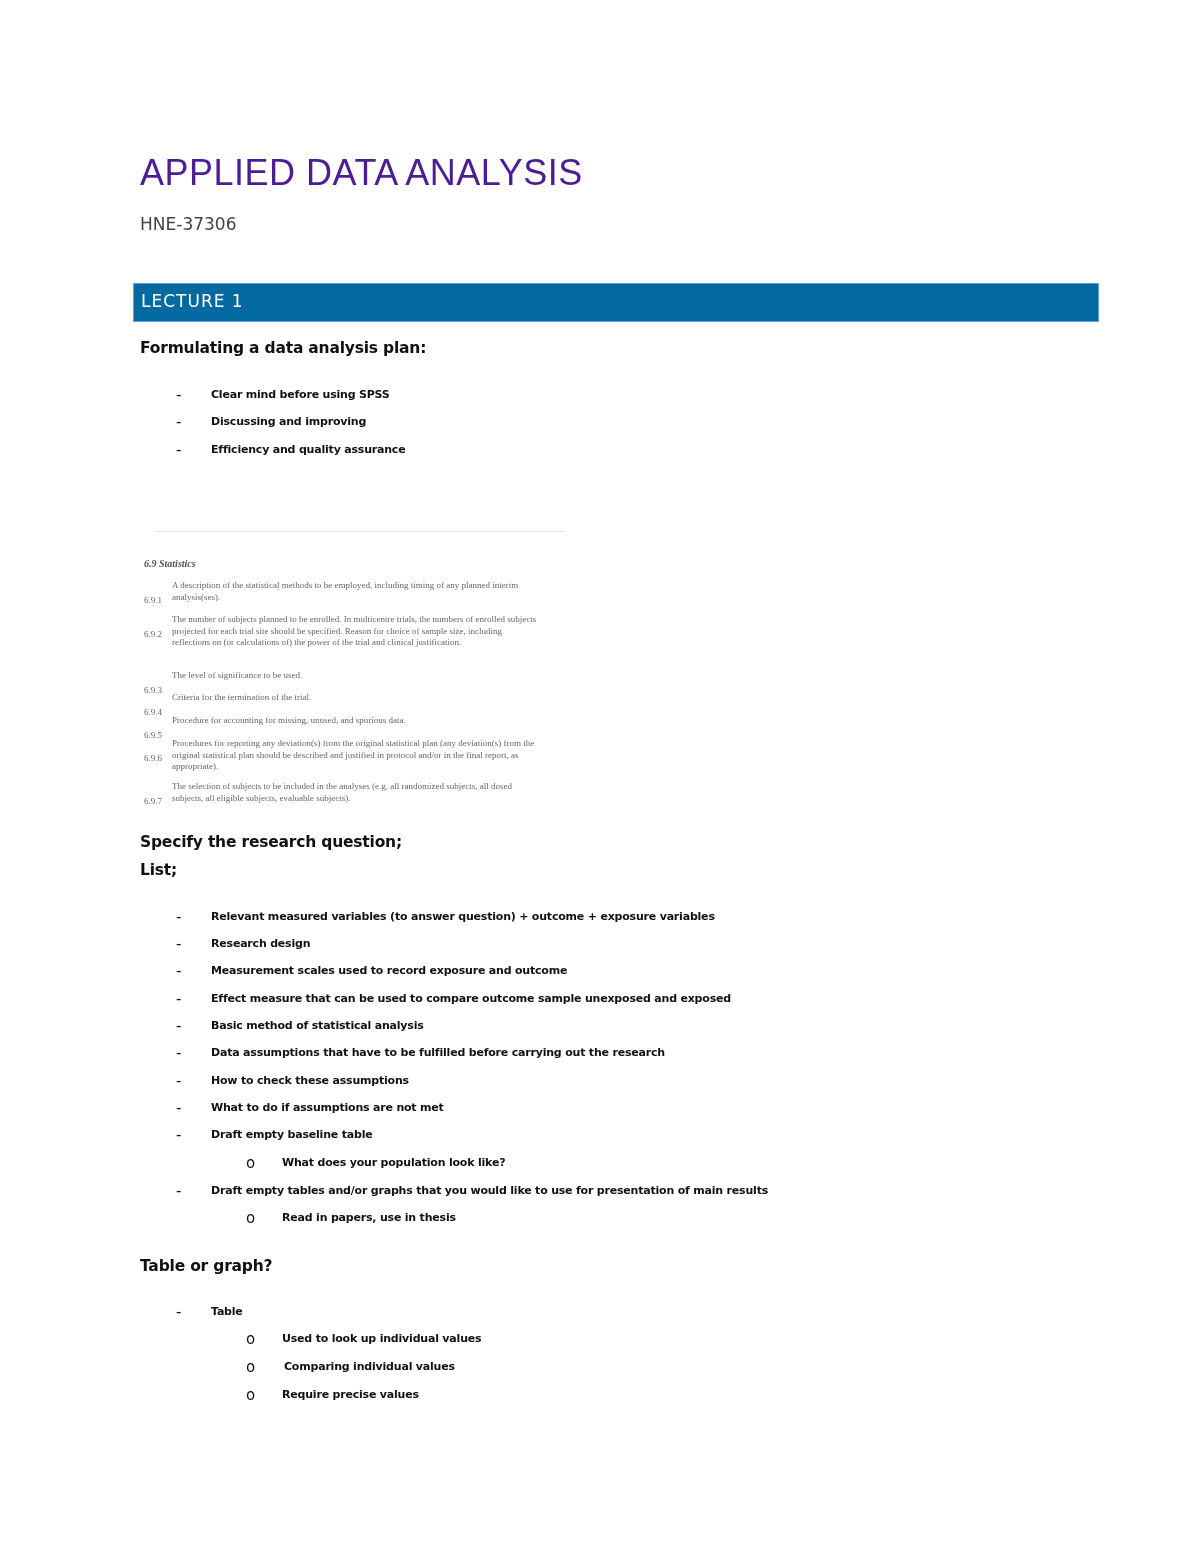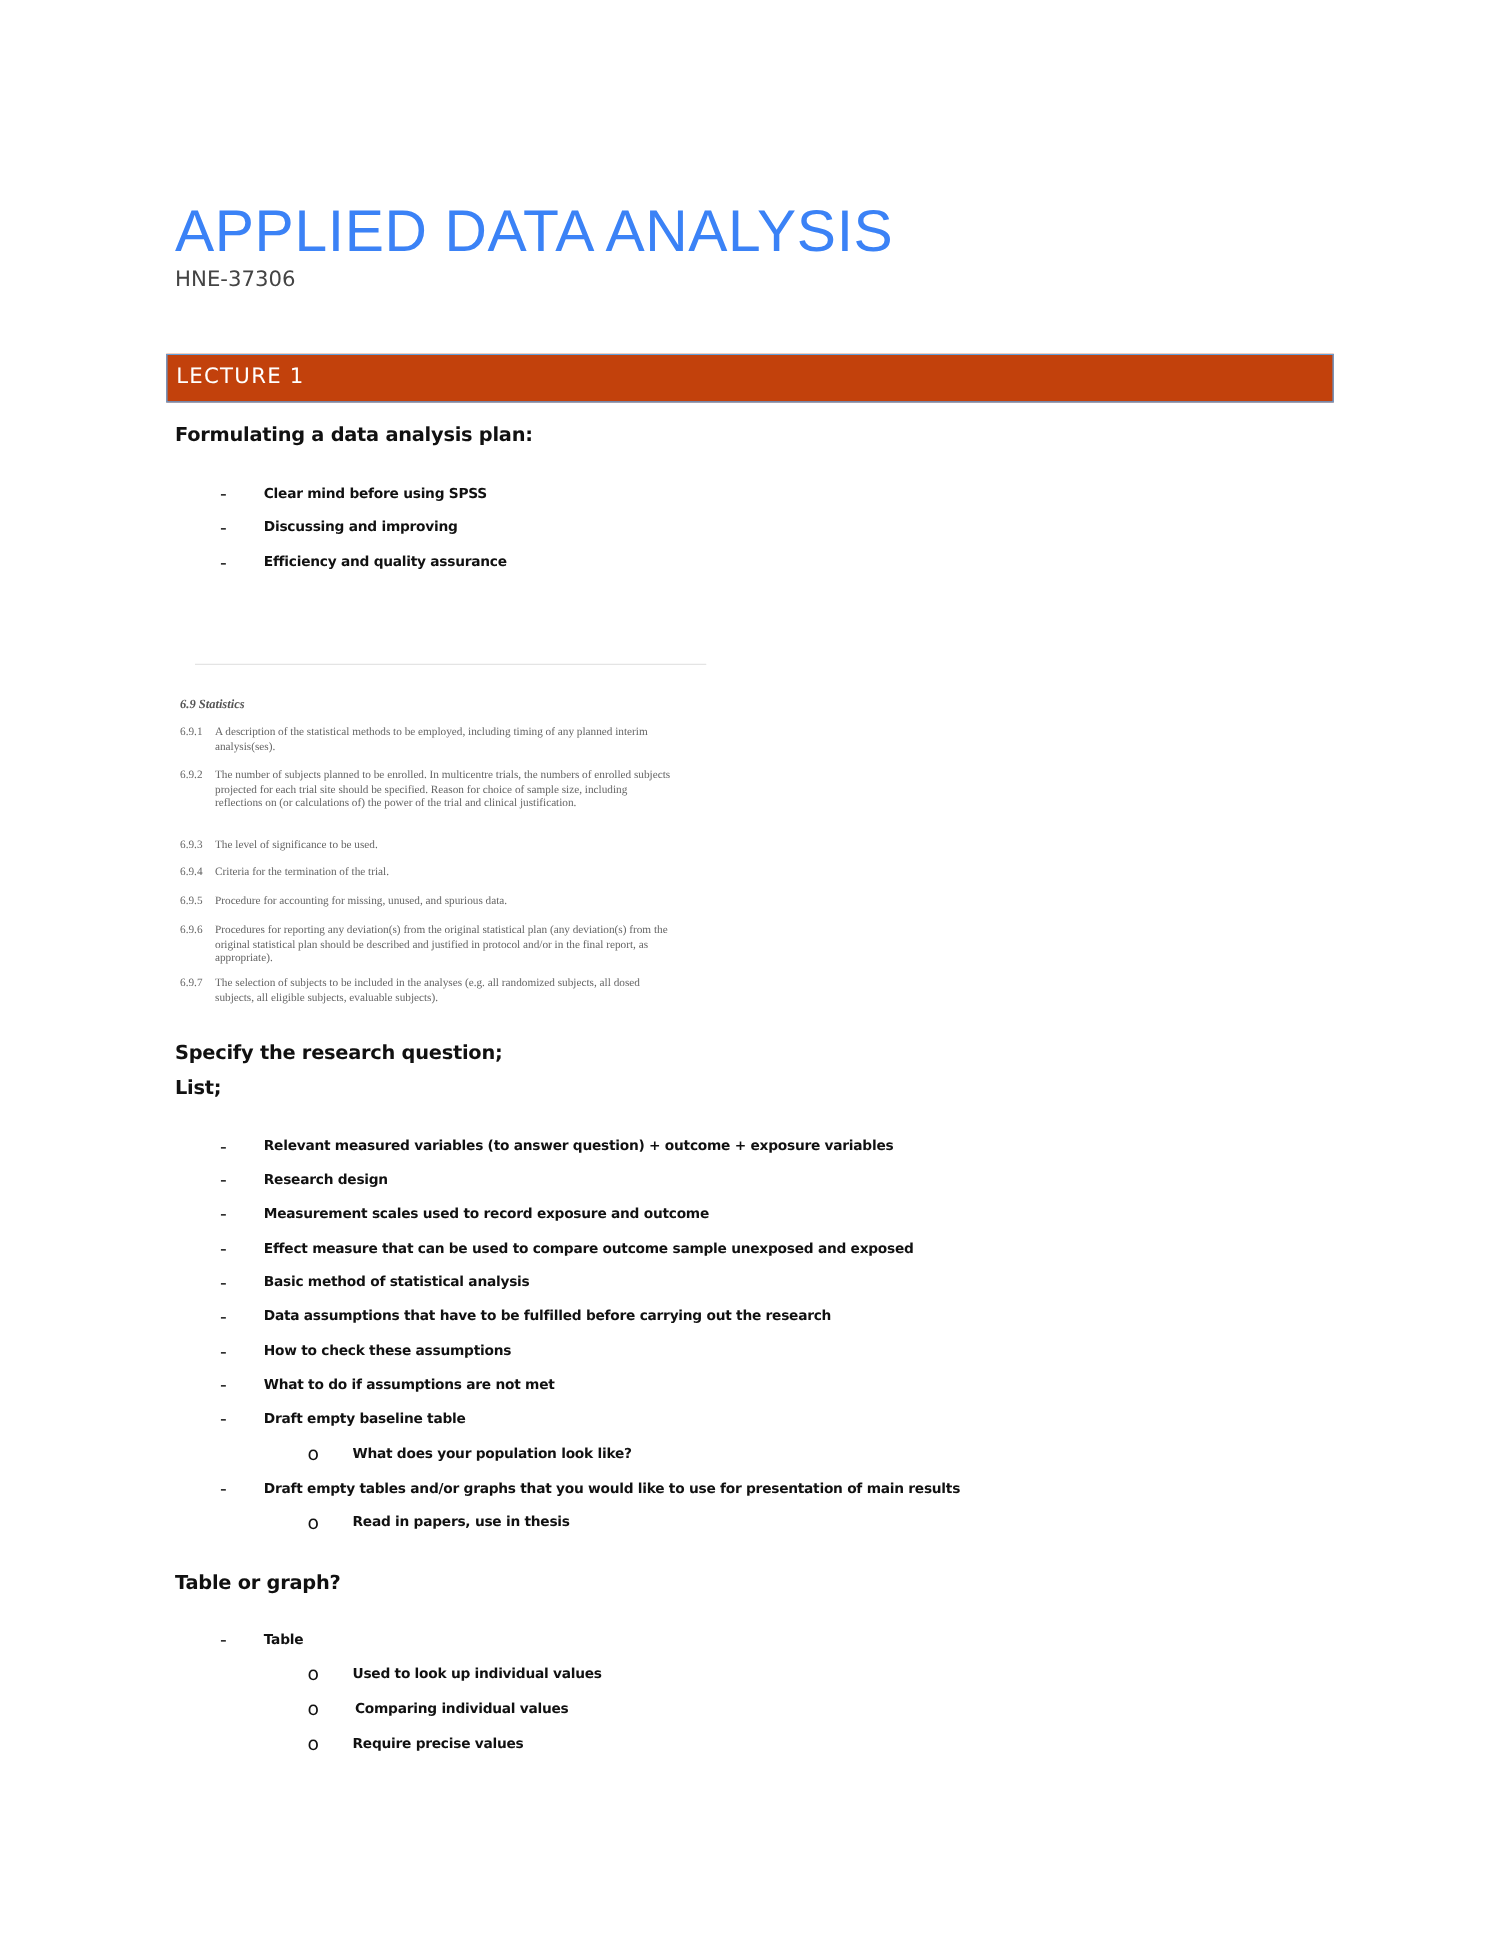--- a/index.html
+++ b/index.html
@@ -2,32 +2,32 @@
 <html><head>
   <meta charset="utf-8">
   <style>
     html, body { margin: 0; padding: 0; background: #ffffff; }
     body {
       width: 1200px; height: 1553px; position: relative; overflow: hidden;
       font-family: "DejaVu Sans", "Liberation Sans", sans-serif;
       color: #111111;
     }
     .page-title {
-      position: absolute; left: 140px; top: 155px;
+      position: absolute; left: 140px; top: 143px;
       font-family: "Liberation Sans", "DejaVu Sans", sans-serif;
-      font-size: 47px; font-weight: normal; color: #3b82f6;
+      font-size: 36px; font-weight: normal; color: #4c1d95;
       letter-spacing: 0.5px; white-space: nowrap; line-height: 60px;
     }
     .course-code {
       position: absolute; left: 140px; top: 212px;
       font-size: 17px; color: #444444; line-height: 24px;
     }
     .section-bar {
       position: absolute; left: 133px; top: 283px; width: 934px; height: 39px;
-      background: #c2410c; box-shadow: 0 0 0 1px #5f9fdc inset;
+      background: #0369a1; box-shadow: 0 0 0 1px #5f9fdc inset; padding-left: 32px;
     }
     .section-bar span {
       position: absolute; left: 8px; top: 8px;
       font-size: 17px; color: #ffffff; letter-spacing: 1px;
     }
     .para {
       position: absolute; left: 140px; font-size: 15.5px; font-weight: bold;
       line-height: 22px; white-space: nowrap; letter-spacing: -0.2px;
     }
     .li {
@@ -54,21 +54,21 @@
       position: absolute; left: 4px; top: 74px;
       font-family: "Liberation Serif", "DejaVu Serif", serif;
       font-size: 10px; font-style: italic; font-weight: bold; color: #555555;
     }
     .stat-item {
       position: absolute; left: 4px;
       font-family: "Liberation Serif", "DejaVu Serif", serif;
       font-size: 9px; color: #666666; line-height: 11.5px;
       width: 400px;
     }
-    .stat-num { position: absolute; left: 0; top: 0; }
+    .stat-num { position: absolute; left: 0; top: 15px; }
     .stat-text { position: absolute; left: 28px; top: 0; width: 370px; }
   </style>
 </head>
 <body>
 
 <div class="page-title">APPLIED DATA ANALYSIS</div>
 <div class="course-code">HNE-37306</div>
 
 <div class="section-bar">
   <span>LECTURE 1</span>

